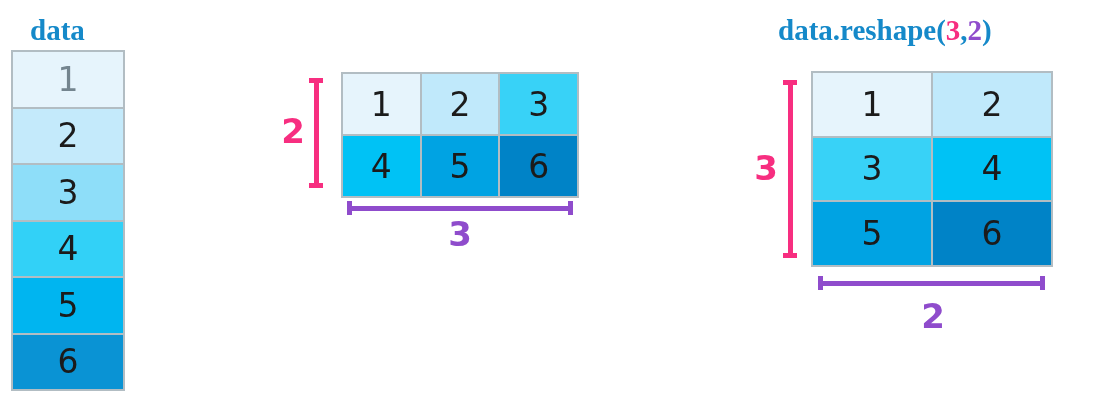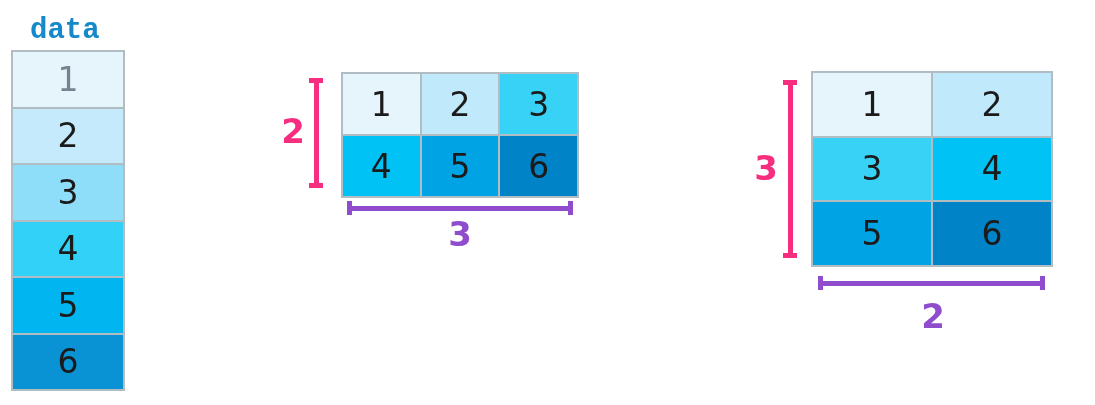--- a/index.html
+++ b/index.html
@@ -5,21 +5,21 @@
   html, body { margin: 0; padding: 0; background: #ffffff; }
   .canvas {
     position: relative;
     width: 1095px;
     height: 405px;
     background: #ffffff;
     overflow: hidden;
     font-family: "DejaVu Sans", sans-serif;
   }
   .mono {
-    font-family: Liberation Mono, monospace;
+    font-family: Liberation Serif, serif;
     font-weight: bold;
     font-size: 29px;
     line-height: 1.1;
     color: var(--blue);
     white-space: pre;
   }
   .abs { position: absolute; }
   .pink { color: var(--pink); }
   .purple { color: var(--purple); }
   .grid {
@@ -103,20 +103,21 @@
       <div class="cell" style="background: rgb(0, 163, 227);">5</div>
       <div class="cell" style="background: rgb(0, 131, 199);">6</div>
     </div>
 
   <div class="vbracket" style="left:309px; top:78px; width:14px; height:110px;"></div>
   <div class="dimlabel pink" style="left:293px; top:131px;">2</div>
 
   <div class="hbracket" style="left:347px; top:201px; width:226px; height:14px;"></div>
   <div class="dimlabel purple" style="left:460px; top:234px;">3</div>
 
+  <div class="mono abs" style="left:778px; top:15px;"><span>data.reshape(</span><span class="pink">3</span><span>,</span><span class="purple">2</span><span>)</span></div>
 
   <div class="grid" id="grid-3x2" style="left: 811px; top: 71px; width: 242px; height: 196px; grid-template-columns: repeat(2, 1fr);">
       <div class="cell" style="background: rgb(230, 244, 252);">1</div>
       <div class="cell" style="background: rgb(192, 233, 251);">2</div>
       <div class="cell" style="background: rgb(56, 210, 247);">3</div>
       <div class="cell" style="background: rgb(0, 194, 245);">4</div>
       <div class="cell" style="background: rgb(0, 163, 227);">5</div>
       <div class="cell" style="background: rgb(0, 131, 199);">6</div>
     </div>
 

